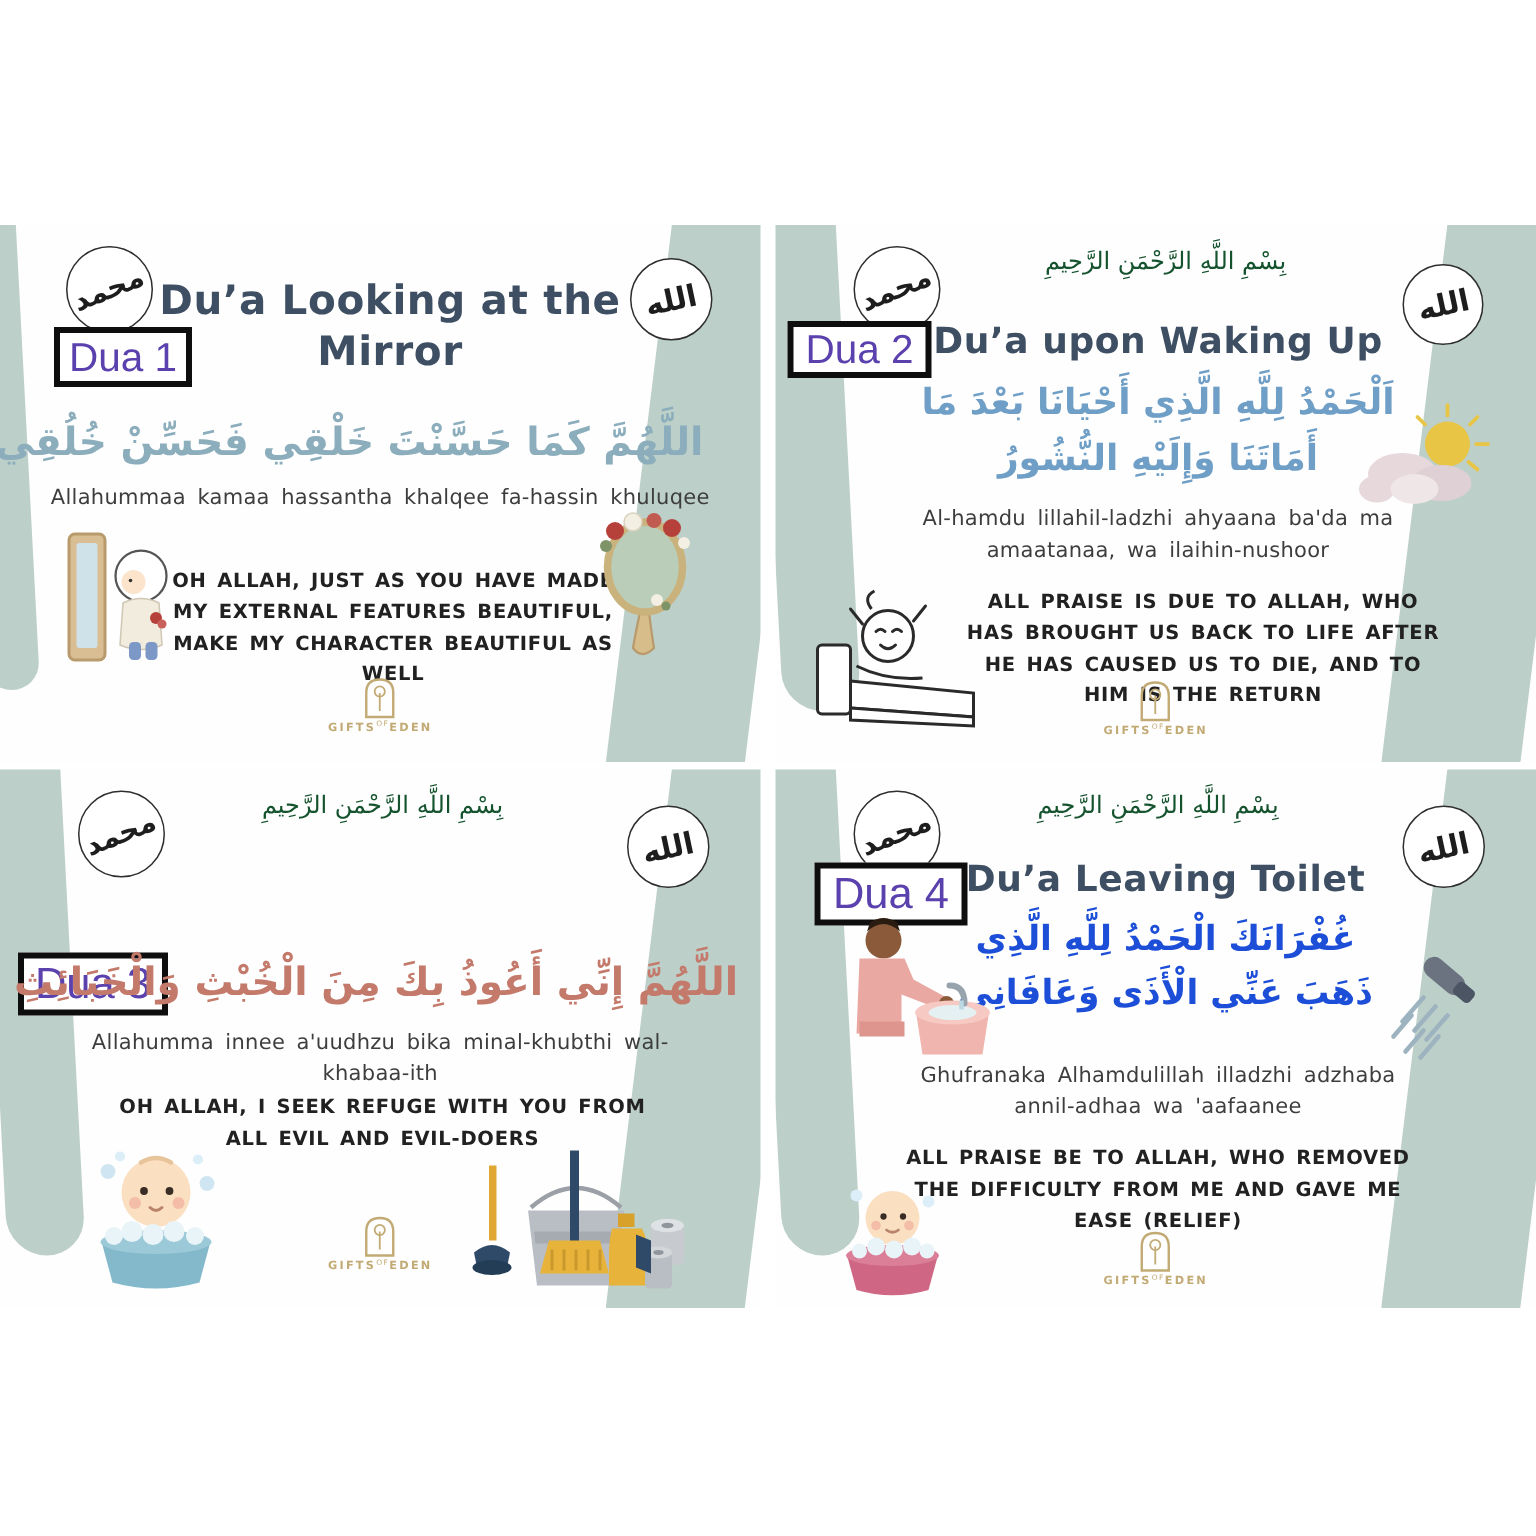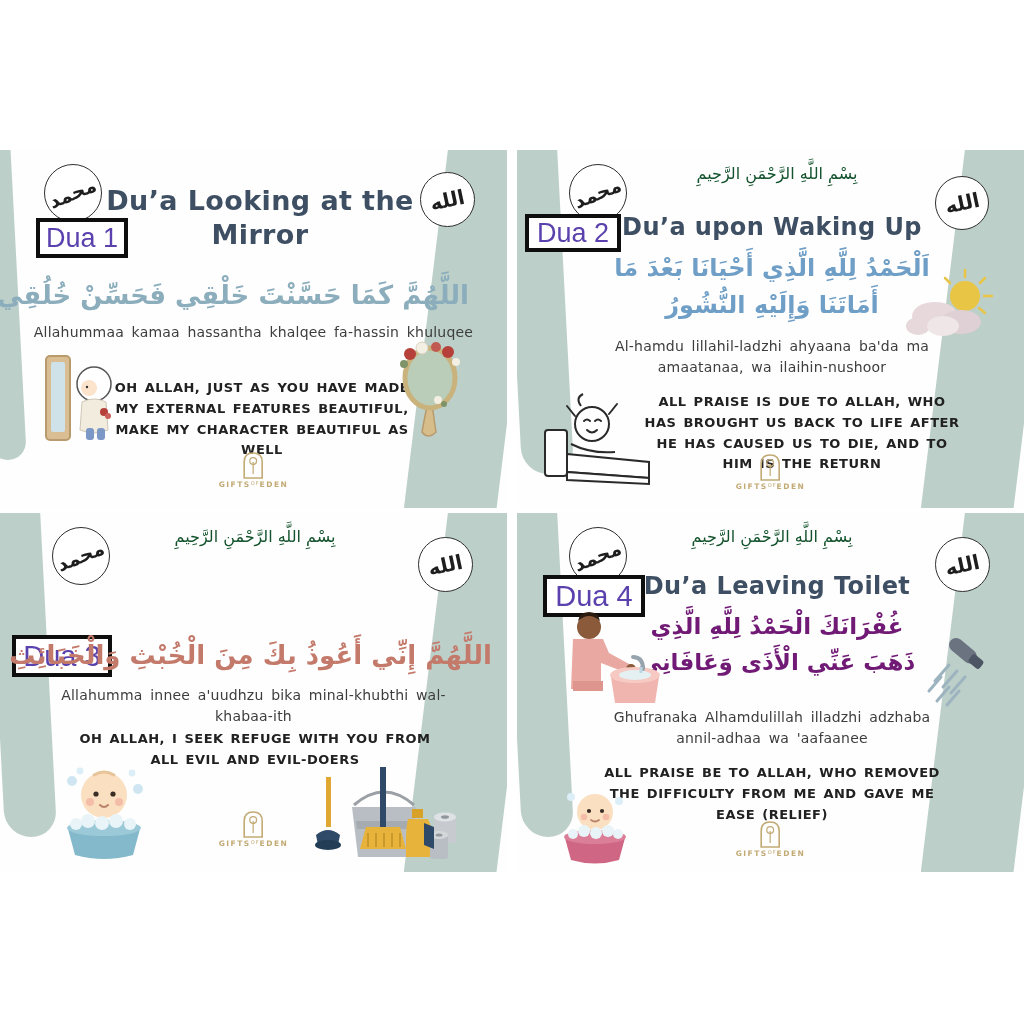--- a/index.html
+++ b/index.html
@@ -280,21 +280,21 @@
     <div class="content">
       <div class="medallion" style="left:52px;top:14px;width:58px;height:58px;">
         <span class="ar rot-m">محمد</span>
       </div>
       <div class="medallion" style="left:418px;top:24px;width:55px;height:55px;">
         <span class="ar rot-a">الله</span>
       </div>
       <div class="bismillah" style="left:145px;top:14px;width:220px;" dir="rtl">بِسْمِ اللَّهِ الرَّحْمَنِ الرَّحِيمِ</div>
       <div class="title" style="left:95px;top:58px;width:330px;font-size:24px;">Du’a Leaving Toilet</div>
       <div class="badge" style="left:26px;top:62px;width:102px;height:42px;font-size:29px;">Dua 4</div>
-      <div class="arabic" style="left: 110px; top: 96px; width: 300px; font-size: 23px; color: #701a75;" dir="rtl">غُفْرَانَكَ الْحَمْدُ لِلَّهِ الَّذِي ذَهَبَ عَنِّي الْأَذَى وَعَافَانِي</div>
+      <div class="arabic" style="left: 110px; top: 96px; width: 300px; font-size: 23px; color: #1d4ed8;" dir="rtl">غُفْرَانَكَ الْحَمْدُ لِلَّهِ الَّذِي ذَهَبَ عَنِّي الْأَذَى وَعَافَانِي</div>
       <div class="translit" style="left:95px;top:194px;width:320px;">Ghufranaka Alhamdulillah illadzhi adzhaba annil-adhaa wa 'aafaanee</div>
       <div class="translation" style="left:80px;top:250px;width:350px;text-align:center;">ALL PRAISE BE TO ALLAH, WHO REMOVED THE DIFFICULTY FROM ME AND GAVE ME EASE (RELIEF)</div>
 
       <svg class="illus" style="left:32px;top:98px;" width="118" height="98" viewBox="0 0 118 98">
         <circle cx="40" cy="16" r="12" fill="#8a5a3b"></circle>
         <path d="M29 10 q11 -10 22 0 l-2 -6 q-9 -6 -18 0 Z" fill="#2b1c12"></path>
         <path d="M24 28 h30 l6 14 l22 12 l-4 8 l-26 -10 v26 h-30 Z" fill="#e9a9a2"></path>
         <rect x="24" y="70" width="30" height="10" fill="#dd958d"></rect>
         <circle cx="82" cy="58" r="5" fill="#8a5a3b"></circle>
         <path d="M62 66 q24 -10 48 0 l-4 26 h-40 Z" fill="#f0b5ae"></path>

